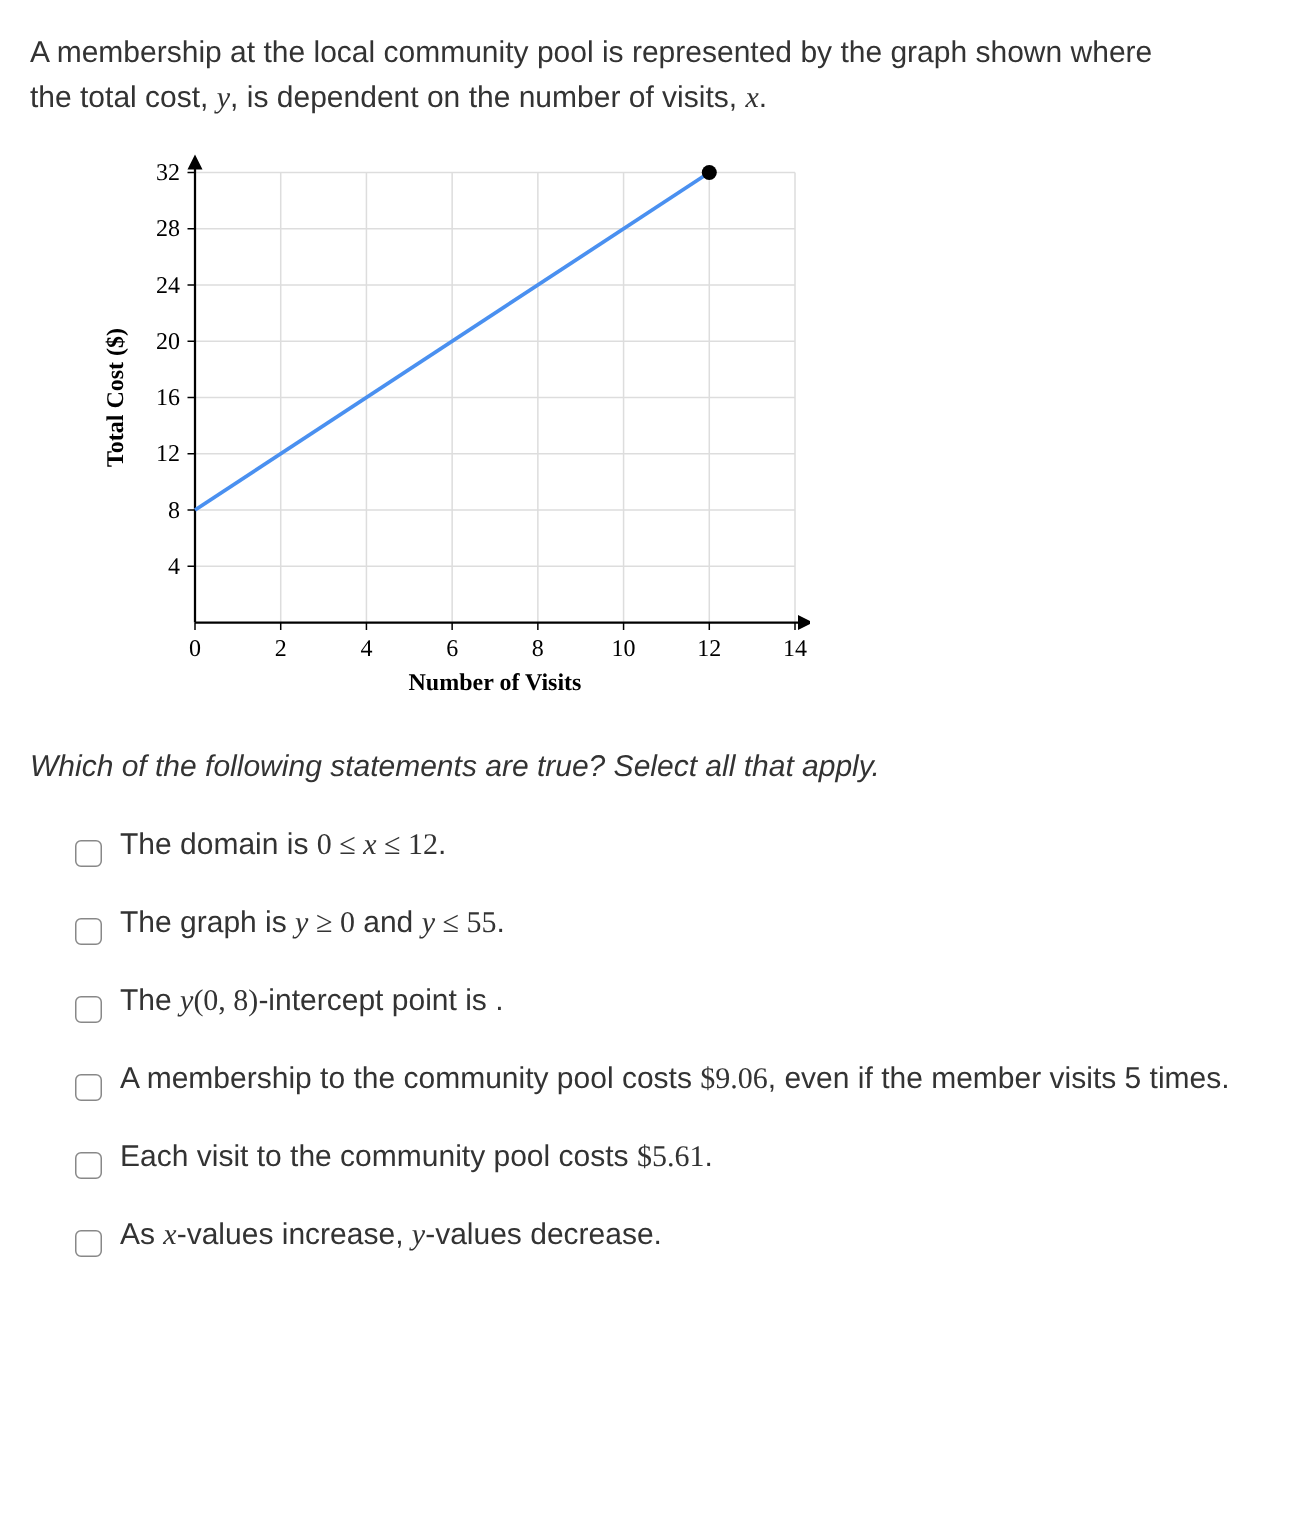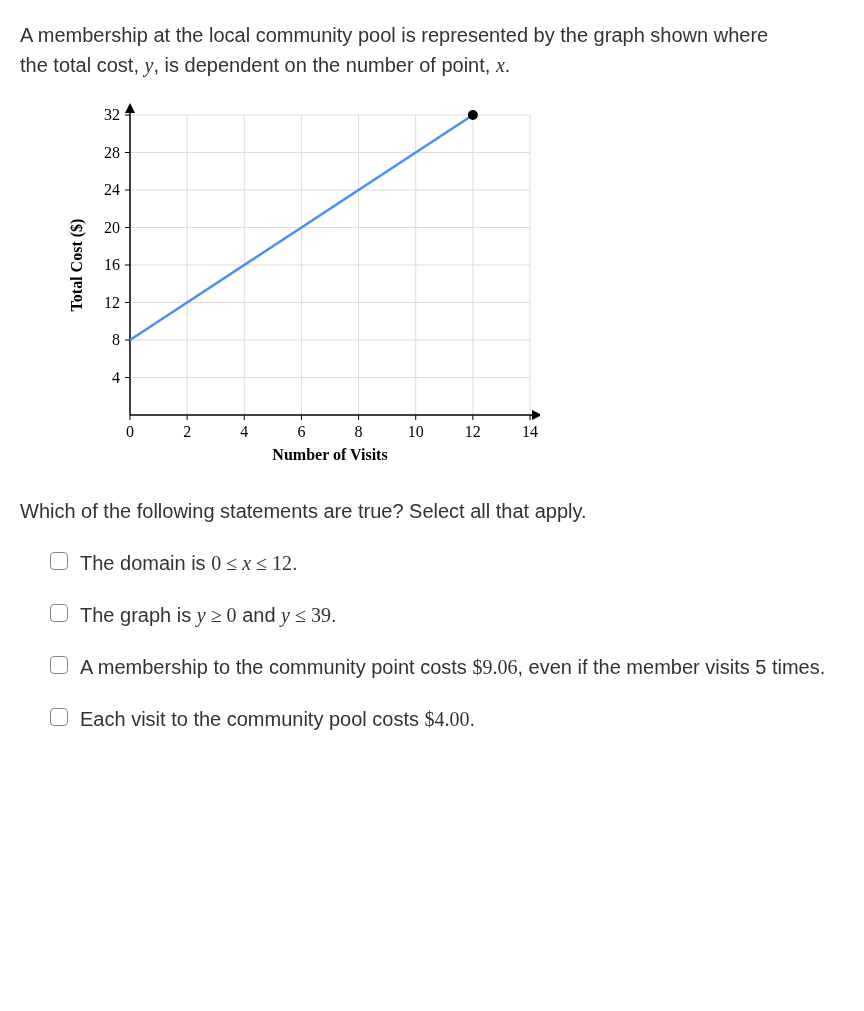--- a/index.html
+++ b/index.html
@@ -21,27 +21,28 @@
       font-style: italic;
     }
     .chart-container {
       margin: 10px 0 30px 40px;
       position: relative;
       width: 480px;
       height: 370px;
     }
     .prompt-text {
       margin: 18px 0 25px 0;
+      font-style: italic;
     }
     .options {
       padding-left: 30px;
     }
     .option-row {
       display: flex;
-      align-items: flex-start;
+      align-items: flex-end;
       margin-bottom: 22px;
       gap: 12px;
     }
     .checkbox {
       width: 18px;
       height: 18px;
       border: 1.5px solid #888;
       border-radius: 4px;
       flex-shrink: 0;
       margin-top: 4px;
@@ -54,21 +55,21 @@
     }
     .math {
       font-family: 'Times New Roman', serif;
     }
   </style>
 </head>
 <body>
 
 <div class="question-text">
   <span>A membership at the local community pool is represented by the graph shown where</span><br>
-  <span>the total cost, </span><span class="math-var">y</span><span>, is dependent on the number of point, </span><span class="math-var">x</span><span>.</span>
+  <span>the total cost, </span><span class="math-var">y</span><span>, is dependent on the number of visits, </span><span class="math-var">x</span><span>.</span>
 </div>
 
 <div class="chart-container">
   <svg id="chart-svg" width="480" height="370">
       <line x1="127.14285714285714" y1="15" x2="127.14285714285714" y2="315" stroke="#ddd" stroke-width="1"></line>
       <line x1="184.28571428571428" y1="15" x2="184.28571428571428" y2="315" stroke="#ddd" stroke-width="1"></line>
       <line x1="241.42857142857142" y1="15" x2="241.42857142857142" y2="315" stroke="#ddd" stroke-width="1"></line>
       <line x1="298.57142857142856" y1="15" x2="298.57142857142856" y2="315" stroke="#ddd" stroke-width="1"></line>
       <line x1="355.7142857142857" y1="15" x2="355.7142857142857" y2="315" stroke="#ddd" stroke-width="1"></line>
       <line x1="412.85714285714283" y1="15" x2="412.85714285714283" y2="315" stroke="#ddd" stroke-width="1"></line>
@@ -126,23 +127,31 @@
 
 <div class="prompt-text">Which of the following statements are true? Select all that apply.</div>
 
 <div class="options" id="options-container">
     <div class="option-row">
       <div class="checkbox"></div>
       <div class="option-label"><span>The domain is </span><span class="math">0 ≤ </span><span class="math-var">x</span><span class="math"> ≤ 12</span><span>.</span></div>
     </div>
     <div class="option-row">
       <div class="checkbox"></div>
-      <div class="option-label"><span>The graph is </span><span class="math"></span><span class="math-var">y</span><span class="math"> ≥ 0</span><span> and </span><span class="math"></span><span class="math-var">y</span><span class="math"> ≤ 39</span><span>.</span></div>
+      <div class="option-label"><span>The graph is </span><span class="math"></span><span class="math-var">y</span><span class="math"> ≥ 0</span><span> and </span><span class="math"></span><span class="math-var">y</span><span class="math"> ≤ 55</span><span>.</span></div>
     </div>
     <div class="option-row">
       <div class="checkbox"></div>
-      <div class="option-label"><span>A membership to the community point costs </span><span class="math">$9.06</span><span>, even if the member visits 5 times.</span></div>
+      <div class="option-label"><span>The </span><span class="math-var">y</span><span class="math">(0, 8)</span><span>-intercept point is </span><span>.</span></div>
     </div>
     <div class="option-row">
       <div class="checkbox"></div>
-      <div class="option-label"><span>Each visit to the community pool costs </span><span class="math">$4.00</span><span>.</span></div>
+      <div class="option-label"><span>A membership to the community pool costs </span><span class="math">$9.06</span><span>, even if the member visits 5 times.</span></div>
+    </div>
+    <div class="option-row">
+      <div class="checkbox"></div>
+      <div class="option-label"><span>Each visit to the community pool costs </span><span class="math">$5.61</span><span>.</span></div>
+    </div>
+    <div class="option-row">
+      <div class="checkbox"></div>
+      <div class="option-label"><span>As </span><span class="math-var">x</span><span>-values increase, </span><span class="math-var">y</span><span>-values decrease.</span></div>
     </div>
   </div>
 
 </body></html>

